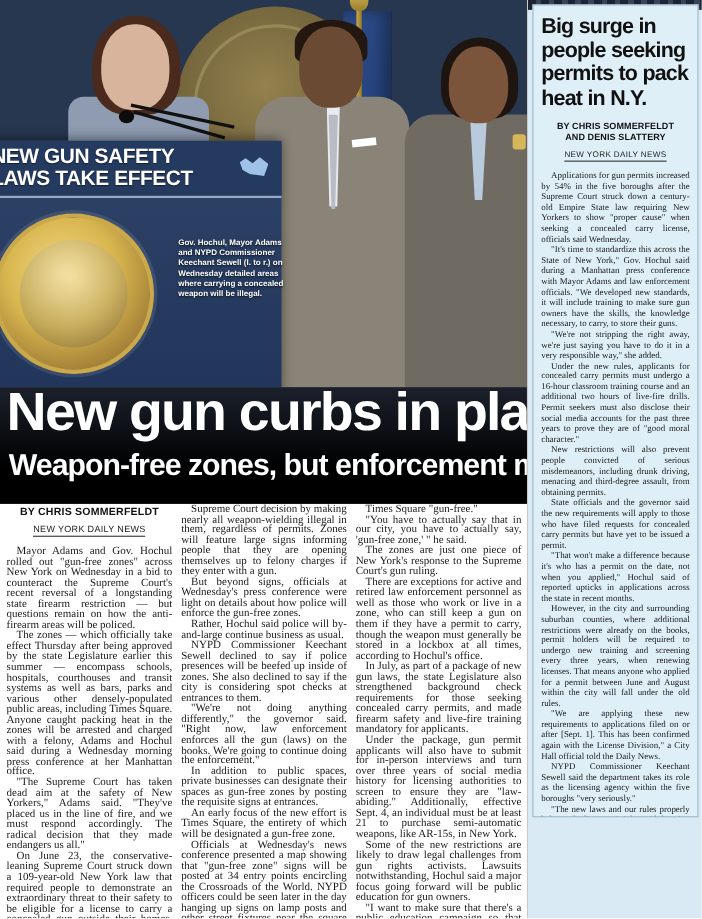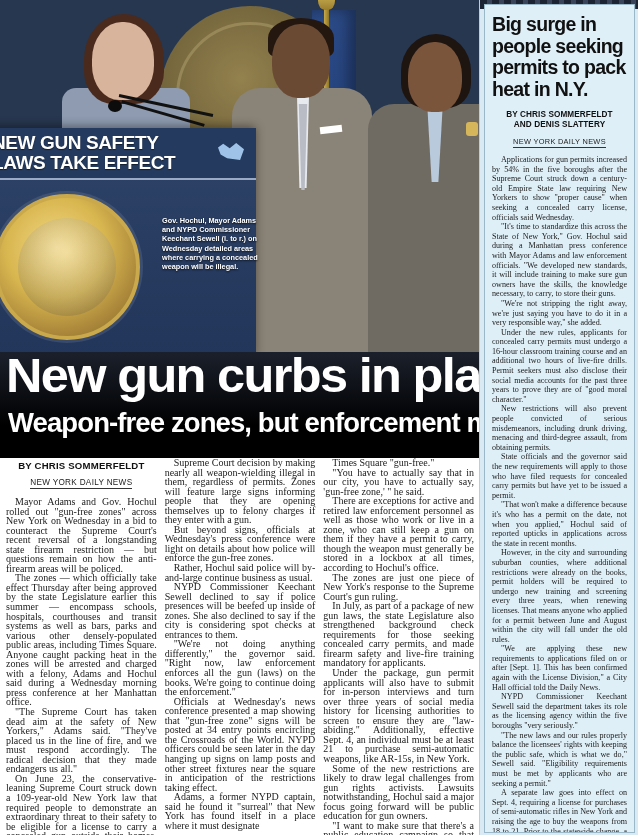--- a/index.html
+++ b/index.html
@@ -178,21 +178,21 @@
     -webkit-hyphens:auto; hyphens:auto;
   }
   .col p + p { margin-top:0; }
 
   
   .side-col {
     width:158px; height:835px; position:relative;
     background:#d9eaf4; padding:4px 3px 4px 4px;
   }
   .side-inner {
-    width:151px; height:829px; background:#dfeff7;
+    width:151px; height:739px; background:#dfeff7;
     border:1px solid #9bb8c9; position:relative; padding:6px 7px 6px 7px;
     overflow:hidden;
   }
   .side-hl {
     font-family:"Liberation Sans", sans-serif; font-weight:bold;
     font-size:19.5px; line-height:21.5px; color:#111; letter-spacing:-0.7px;
     margin: 3px 0 0 0;
   }
   .side-by {
     text-align:center; margin-top:10px;
@@ -295,30 +295,32 @@
             <p>The new zones aim to circumvent the</p>
           </div>
       </div>
       <div class="col">
         <div>
             <p>Supreme Court decision by making nearly all weapon-wielding illegal in them, regardless of permits. Zones will feature large signs informing people that they are opening themselves up to felony charges if they enter with a gun.</p>
             <p>But beyond signs, officials at Wednesday's press conference were light on details about how police will enforce the gun-free zones.</p>
             <p>Rather, Hochul said police will by-and-large continue business as usual.</p>
             <p>NYPD Commissioner Keechant Sewell declined to say if police presences will be beefed up inside of zones. She also declined to say if the city is considering spot checks at entrances to them.</p>
             <p>"We're not doing anything differently," the governor said. "Right now, law enforcement enforces all the gun (laws) on the books. We're going to continue doing the enforcement."</p>
+            <p>In addition to public spaces, private businesses can designate their spaces as gun-free zones by posting the requisite signs at entrances.</p>
+            <p>An early focus of the new effort is Times Square, the entirety of which will be designated a gun-free zone.</p>
             <p>Officials at Wednesday's news conference presented a map showing that "gun-free zone" signs will be posted at 34 entry points encircling the Crossroads of the World. NYPD officers could be seen later in the day hanging up signs on lamp posts and other street fixtures near the square in anticipation of the restrictions taking effect.</p>
             <p>Adams, a former NYPD captain, said he found it "surreal" that New York has found itself in a place where it must designate</p>
           </div>
       </div>
       <div class="col">
         <div>
             <p>Times Square "gun-free."</p>
             <p>"You have to actually say that in our city, you have to actually say, 'gun-free zone,' " he said.</p>
+            <p>The zones are just one piece of New York's response to the Supreme Court's gun ruling.</p>
             <p>There are exceptions for active and retired law enforcement personnel as well as those who work or live in a zone, who can still keep a gun on them if they have a permit to carry, though the weapon must generally be stored in a lockbox at all times, according to Hochul's office.</p>
-            <p>The zones are just one piece of New York's response to the Supreme Court's gun ruling.</p>
             <p>In July, as part of a package of new gun laws, the state Legislature also strengthened background check requirements for those seeking concealed carry permits, and made firearm safety and live-fire training mandatory for applicants.</p>
             <p>Under the package, gun permit applicants will also have to submit for in-person interviews and turn over three years of social media history for licensing authorities to screen to ensure they are "law-abiding." Additionally, effective Sept. 4, an individual must be at least 21 to purchase semi-automatic weapons, like AR-15s, in New York.</p>
             <p>Some of the new restrictions are likely to draw legal challenges from gun rights activists. Lawsuits notwithstanding, Hochul said a major focus going forward will be public education for gun owners.</p>
             <p>"I want to make sure that there's a public education campaign so that people who do legally possess now, under the Supreme Court ruling, will understand that there are rules of the road that you must follow," she said. "Law enforcement will make sure that you are following these."</p>
           </div>
       </div>
     </div>
   </div>
 
   <div class="side-col">

